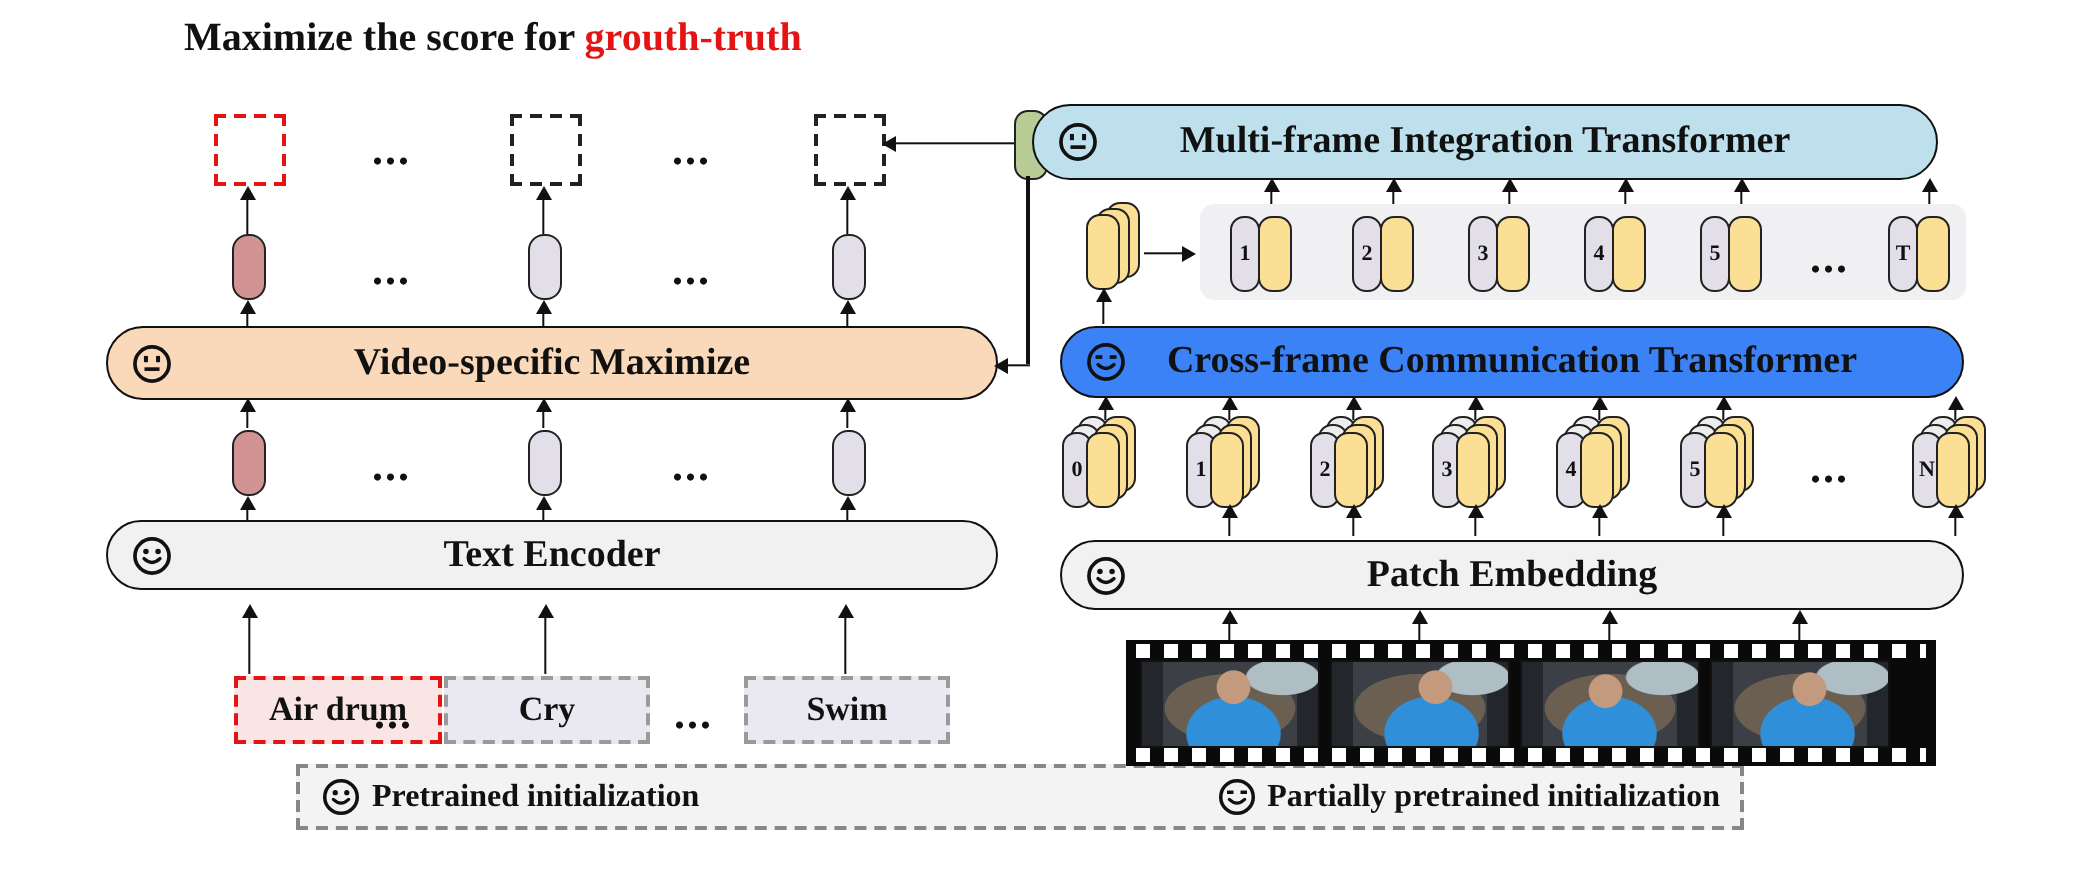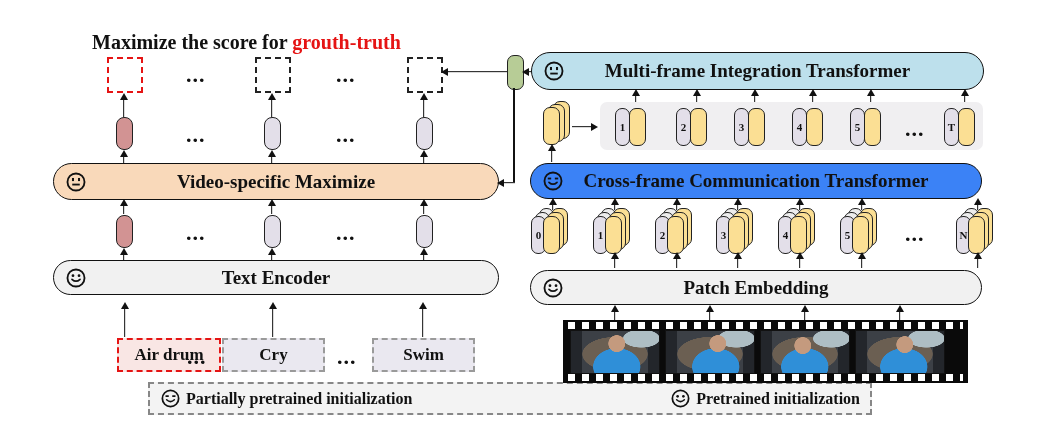--- a/index.html
+++ b/index.html
@@ -13,21 +13,21 @@
   .al{position:absolute;height:11px;}
   .al::before{content:"";position:absolute;top:50%;transform:translateY(-50%);left:5px;right:0;height:1.7px;background:#111;}
   .al::after{content:"";position:absolute;top:50%;transform:translateY(-50%);left:0;width:0;height:0;
              border-top:4.5px solid transparent;border-bottom:4.5px solid transparent;border-right:7px solid #111;}
   .ar{position:absolute;height:11px;}
   .ar::before{content:"";position:absolute;top:50%;transform:translateY(-50%);left:0;right:5px;height:1.7px;background:#111;}
   .ar::after{content:"";position:absolute;top:50%;transform:translateY(-50%);right:0;width:0;height:0;
              border-top:4.5px solid transparent;border-bottom:4.5px solid transparent;border-left:7px solid #111;}
   .vline{position:absolute;width:1.7px;background:#111;}
   
-  .title{position:absolute;left:92px;top:31px;font-size:20px;font-weight:bold;white-space:nowrap;}
+  .title{position:absolute;left:92px;top:8px;font-size:20px;font-weight:bold;white-space:nowrap;}
   .title .red{color:#e51414;}
   
   .sbox{position:absolute;width:32px;height:32px;border:2.2px dashed #222;background:#fff;}
   .sbox.redb{border-color:#e51414;}
   
   .dots{position:absolute;font-size:22px;font-weight:bold;letter-spacing:1px;color:#111;line-height:10px;}
   
   .pill{position:absolute;width:15px;height:31px;border:1.6px solid #222;border-radius:8px;}
   .pill.pink{background:#d29393;}
   .pill.lav{background:#e3dfe9;}
@@ -168,21 +168,21 @@
   <div class="wbox" style="left:372px;top:338px;width:99px;">
     <span>Swim</span>
   </div>
 
   <div class="al" style="left:441px;top:66px;width:66px;"></div>
   <div class="tok greent" style="left:507px;top:55px;"></div>
   <div class="al" style="left:522px;top:66px;width:10px;"></div>
   <div class="vline" style="left:513px;top:88px;height:94px;"></div>
   <div class="al" style="left:497px;top:177px;width:18px;"></div>
 
-  <div class="bigbox mitbox" style="left:531px;top:52px;width:451px;height:36px;">
+  <div class="bigbox mitbox" style="left:516px;top:52px;width:451px;height:36px;">
     <svg class="face faceicon" width="22" height="22" viewBox="0 0 24 24">
         <use href="#face-rand"></use>
       </svg>
     <span>Multi-frame Integration Transformer</span>
   </div>
 
   <div class="au" style="left:630px;top:89px;height:18px;"></div>
   <div class="au" style="left:691px;top:89px;height:18px;"></div>
   <div class="au" style="left:749px;top:89px;height:18px;"></div>
   <div class="au" style="left:807px;top:89px;height:18px;"></div>
@@ -335,25 +335,25 @@
     <div class="sprock" style="bottom:2px;"></div>
     <div class="frame f1" style="left:7px;"></div>
     <div class="frame f2" style="left:102px;"></div>
     <div class="frame f3" style="left:197px;"></div>
     <div class="frame f4" style="left:292px;"></div>
   </div>
 
   <div class="legend" style="left:148px;top:382px;width:700px;height:29px;">
     <div class="litem">
       <svg class="faceicon" width="21" height="21" viewBox="0 0 24 24">
+          <use href="#face-pre"></use>
+        </svg>
+      <span>Pretrained initialization</span>
+    </div>
+    <div class="litem">
+      <svg class="faceicon" width="21" height="21" viewBox="0 0 24 24">
           <use href="#face-part"></use>
         </svg>
       <span>Partially pretrained initialization</span>
     </div>
-    <div class="litem">
-      <svg class="faceicon" width="21" height="21" viewBox="0 0 24 24">
-          <use href="#face-pre"></use>
-        </svg>
-      <span>Pretrained initialization</span>
-    </div>
   </div>
 
 </div>
 
 </body></html>

